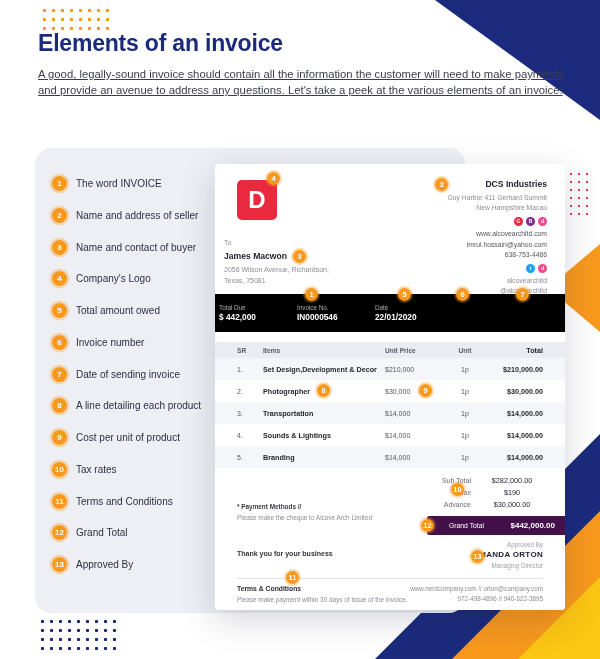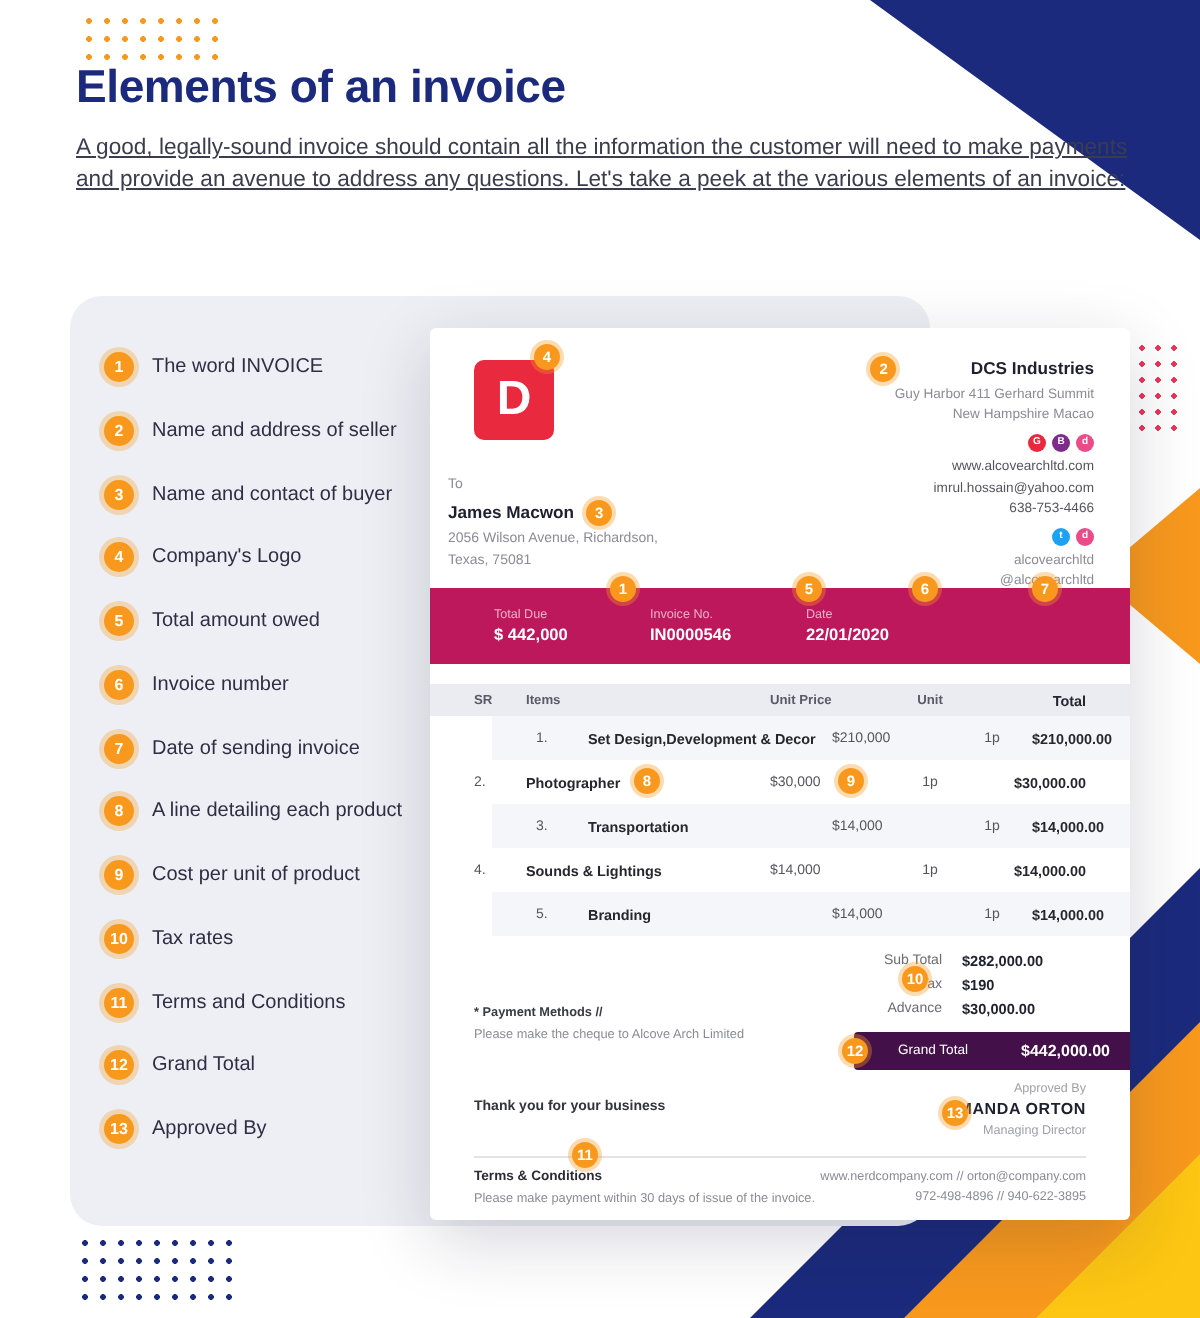--- a/index.html
+++ b/index.html
@@ -69,43 +69,43 @@
   .sico.pink { background:#ea4c89; } .sico.blue { background:#1da1f2; }
   .seller-link { color:#55555f; }
 
   .buyer { position:absolute; left:9px; top:74px; font-size:7px; color:#8b8b97; line-height:1.55; }
   .buyer-name-row { display:flex; align-items:center; gap:6px; margin:1px 0 2px; }
   .buyer-name { font-size:8.6px; font-weight:bold; color:#1f1f2e; }
 
   .hbar { position:absolute; left:0; top:130px; width:350px; height:38px; display:flex; }
   .bar-red { width:120px; background:#e8293e; color:#fff; display:flex; align-items:center;
     padding-left:18px; font-size:13px; font-weight:800; letter-spacing:.5px; }
-  .bar-purple { flex:1; background:#be185d; display:flex; align-items:center; padding-left:32px; }
+  .bar-purple { flex:1; background:#000000; display:flex; align-items:center; padding-left:4px; }
   .bar-col { width:78px; }
   .bar-col.last { width:64px; }
   .bar-label { font-size:6.3px; color:rgba(255,255,255,.65); margin-bottom:1px; }
   .bar-value { font-size:8.3px; font-weight:bold; color:#fff; }
   .mk1 { left:90px; top:-6px; } .mk5 { left:183px; top:-6px; }
   .mk6 { left:241px; top:-6px; } .mk7 { left:301px; top:-6px; }
 
   .tbl { position:absolute; left:0; top:178px; width:350px; }
   .t-head, .t-row { display:grid; grid-template-columns:26px 122px 60px 40px 1fr;
     align-items:center; padding:4px 22px; }
   .t-head { height:16px; background:#ebecf1; font-size:6.6px; font-weight:bold; color:#5a5a68; }
   .t-row { height:22px; font-size:7px; color:#55555f; }
-  .t-row.shade { background:#f5f6f9;margin-left:31px; }
+  .t-row.shade { background:#f5f6f9; }
   .c-item { font-weight:bold; font-size:7.2px; color:#26262f; }
   .c-unit { text-align:center; }
   .c-total { text-align:right; font-weight:bold; font-size:7.2px; color:#26262f; }
   .mk8 { left:102px; top:220px; } .mk9 { left:204px; top:220px; }
 
   .summary { position:absolute; right:22px; top:310px; }
   .s-row { display:flex; justify-content:flex-end; align-items:center; gap:10px; height:12px; }
   .s-label { font-size:7px; color:#6a6a75; }
-  .s-value { width:62px; text-align:left; font-size:7.3px; font-weight:bold; color:#1f1f2e; }
+  .s-value { width:62px; text-align:center; font-size:7.3px; font-weight:normal; color:#1f1f2e; }
   .mk10 { left:236px; top:319px; }
 
   .payment { position:absolute; left:22px; top:338px; font-size:6.4px; line-height:1.7; color:#8b8b97; }
   .payment-title { font-weight:bold; color:#3a3a45; }
 
   .gbar { position:absolute; left:212px; top:352px; width:138px; height:19px; background:#44104a;
     color:#fff; display:flex; align-items:center; justify-content:space-between;
     padding:0 10px 0 22px; border-radius:2px 0 0 2px; }
   .g-label { font-size:6.8px; }
   .g-value { font-size:8px; font-weight:bold; }

